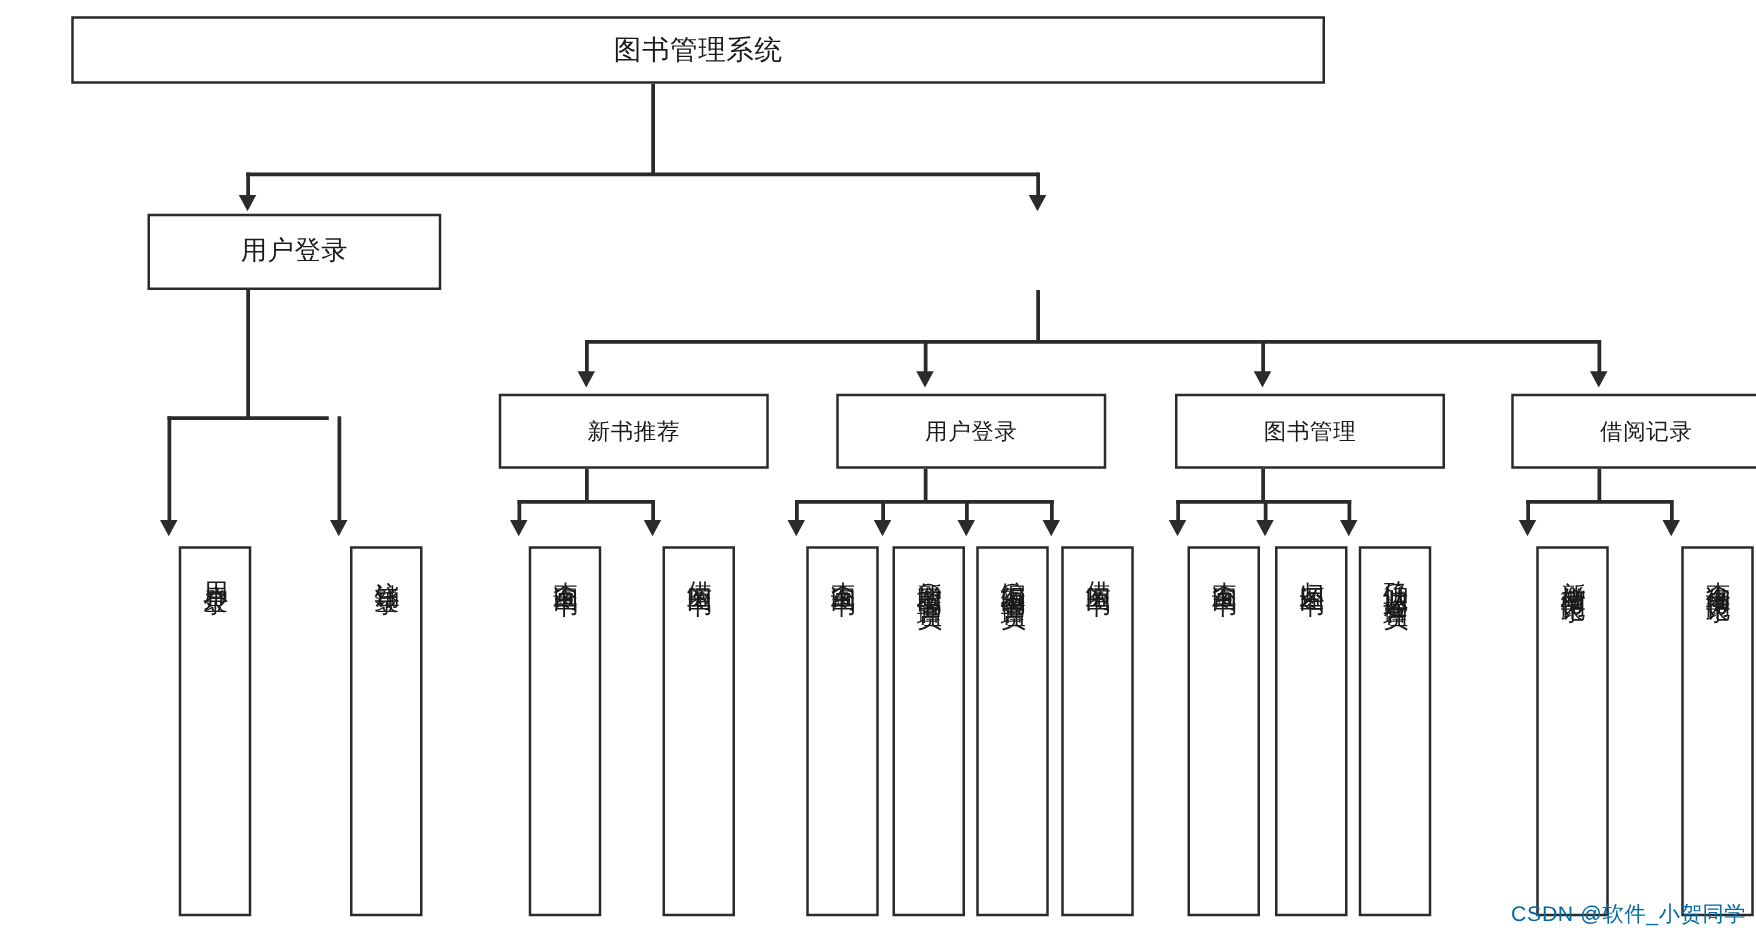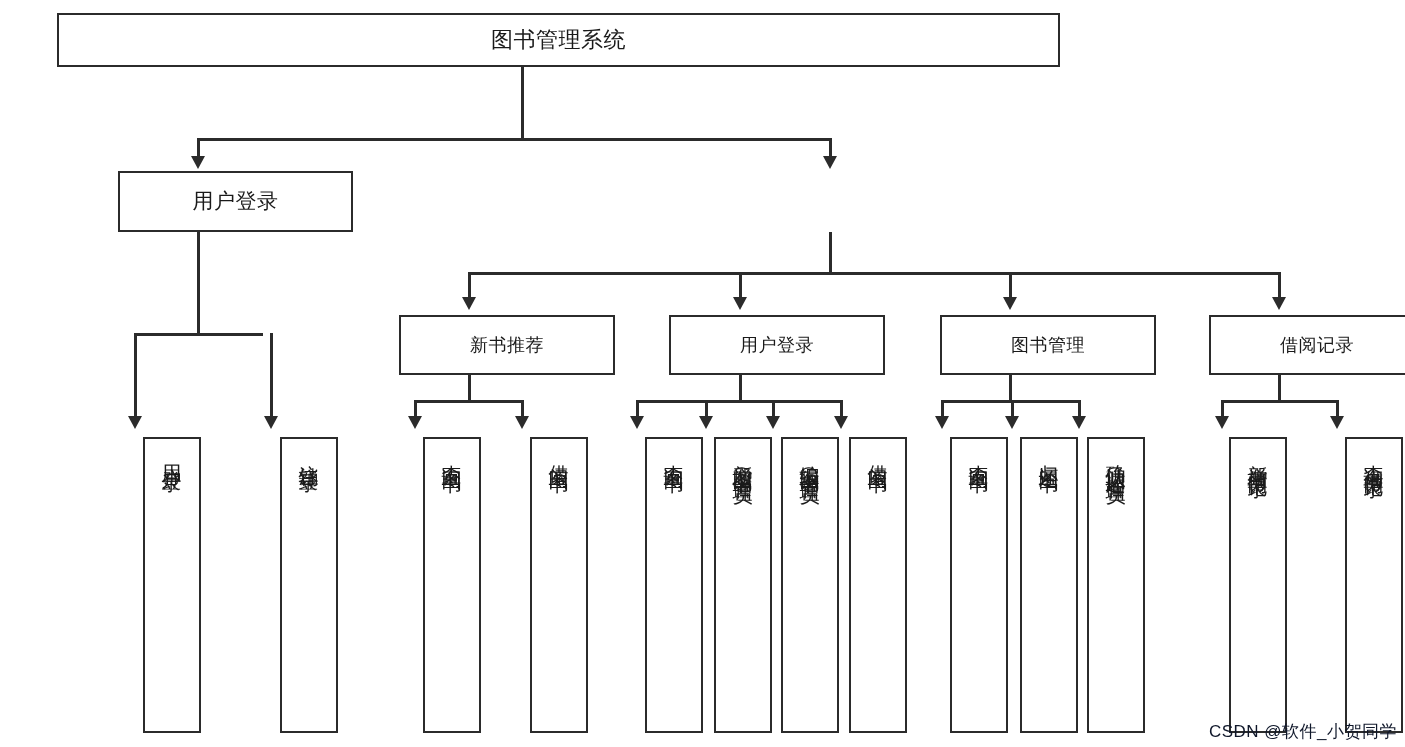--- a/index.html
+++ b/index.html
@@ -65,21 +65,21 @@
     border-right:7px solid transparent;
     border-top:13px solid #2b2b2b;
   }
 
   
   #watermark{
     position:absolute;
     right:8px;
     bottom:4px;
     font-size:17px;
-    color:#0f172a;
+    color:#0369a1;
     letter-spacing:0.5px;
     white-space:nowrap;
     pointer-events:none;
   }
 </style>
 </head>
 <body>
 
 <div id="canvas">
 

